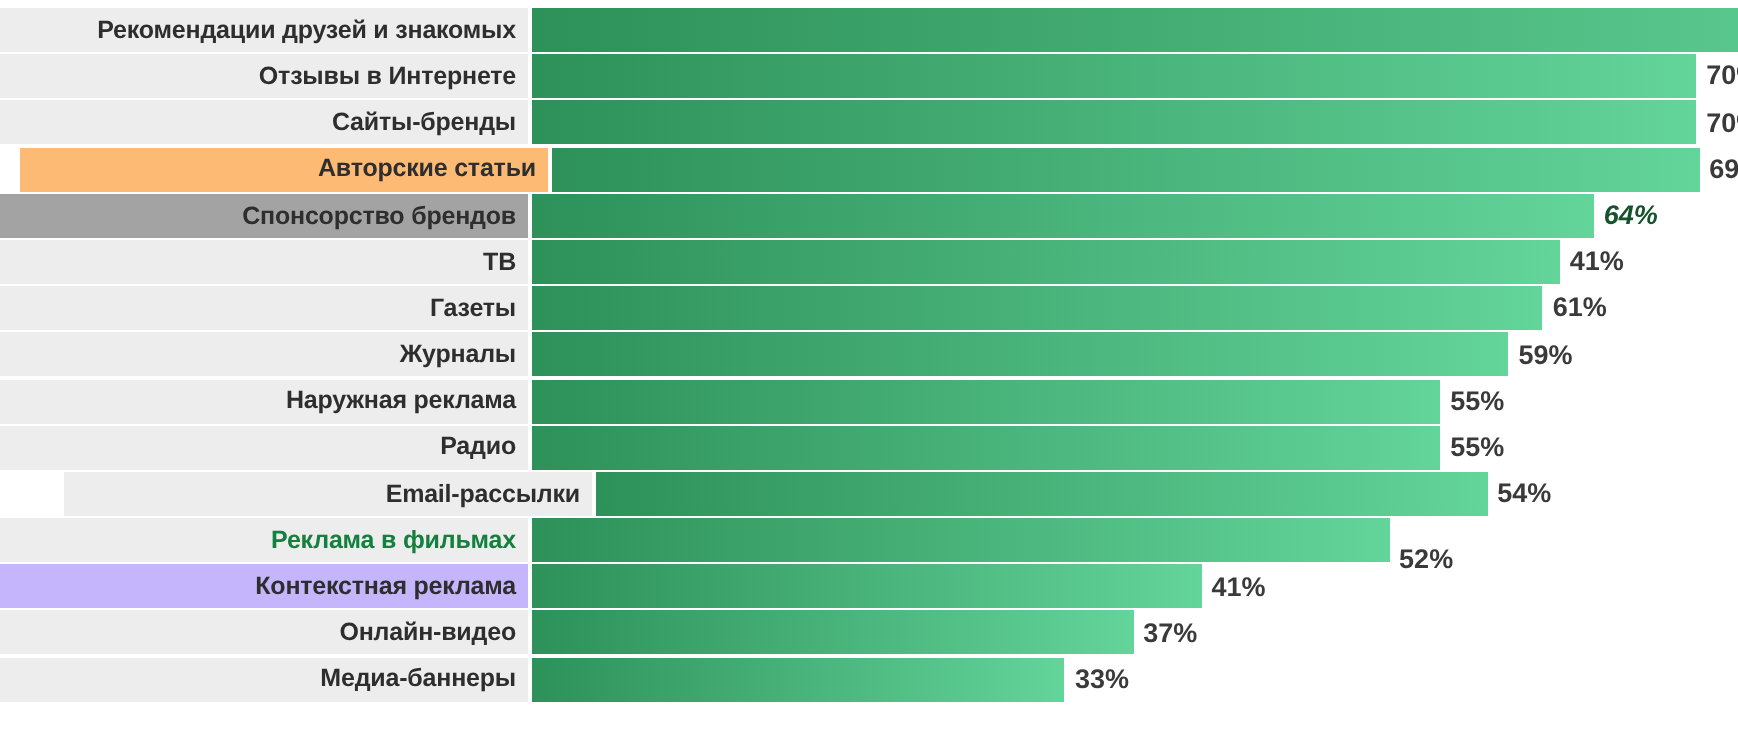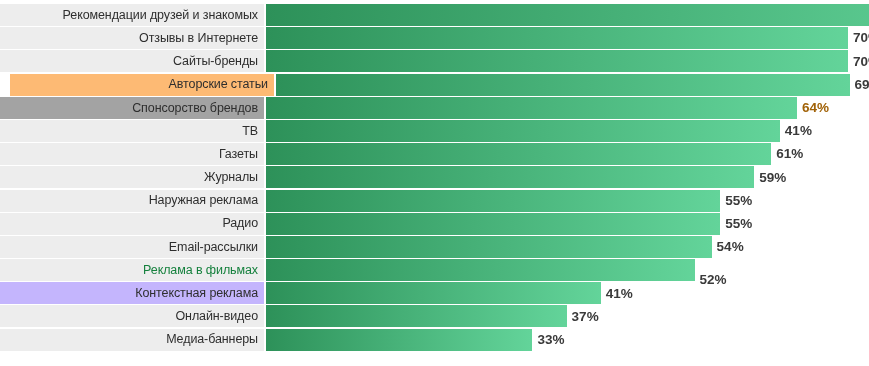--- a/index.html
+++ b/index.html
@@ -37,21 +37,21 @@
     background: #ededed;
     display: flex;
     align-items: center;
     justify-content: flex-end;
     padding-right: 6px;
     box-sizing: border-box;
   }
 
   .cat-label {
     font-size: 12.5px;
-    font-weight: normal;
+    font-weight: bold;
     color: #2e2e2e;
     white-space: nowrap;
     letter-spacing: -0.1px;
     line-height: 1;
     text-align: right;
   }
 
   .bar-cell {
     position: relative;
     flex: 1 1 auto;
@@ -113,21 +113,21 @@
         <div class="bar" style="width: 573.57px; background: linear-gradient(to right, rgb(45, 145, 89) 0%, rgb(99, 212, 154) 100%);"></div>
         <span class="val-label" style="color: rgb(58, 58, 58);">69%</span>
       </div>
     </div>
     <div class="row">
       <div class="label-cell" style="background: #a3a3a3;">
         <span class="cat-label" style="color: rgb(46, 46, 46);">Спонсорство брендов</span>
       </div>
       <div class="bar-cell">
         <div class="bar" style="width: 530.92px; background: linear-gradient(to right, rgb(45, 145, 89) 0%, rgb(99, 212, 154) 100%);"></div>
-        <span class="val-label" style="color: #a16207;">64%</span>
+        <span class="val-label" style="color: #14532d; font-style: italic;">64%</span>
       </div>
     </div>
     <div class="row">
       <div class="label-cell" style="background: rgb(237, 237, 237);">
         <span class="cat-label" style="color: rgb(46, 46, 46);">ТВ</span>
       </div>
       <div class="bar-cell">
         <div class="bar" style="width: 513.86px; background: linear-gradient(to right, rgb(45, 145, 89) 0%, rgb(99, 212, 154) 100%);"></div>
         <span class="val-label" style="color: rgb(58, 58, 58);">41%</span>
       </div>
@@ -162,21 +162,21 @@
     <div class="row">
       <div class="label-cell" style="background: rgb(237, 237, 237);">
         <span class="cat-label" style="color: rgb(46, 46, 46);">Радио</span>
       </div>
       <div class="bar-cell">
         <div class="bar" style="width: 454.15px; background: linear-gradient(to right, rgb(45, 145, 89) 0%, rgb(99, 212, 154) 100%);"></div>
         <span class="val-label" style="color: rgb(58, 58, 58);">55%</span>
       </div>
     </div>
     <div class="row">
-      <div class="label-cell" style="background: rgb(237, 237, 237);">
+      <div class="label-cell" style="background: rgb(237, 237, 237); margin-left: 32px;">
         <span class="cat-label" style="color: rgb(46, 46, 46);">Email-рассылки</span>
       </div>
       <div class="bar-cell">
         <div class="bar" style="width: 445.62px; background: linear-gradient(to right, rgb(45, 145, 89) 0%, rgb(99, 212, 154) 100%);"></div>
         <span class="val-label" style="color: rgb(58, 58, 58);">54%</span>
       </div>
     </div>
     <div class="row">
       <div class="label-cell" style="background: rgb(237, 237, 237);">
         <span class="cat-label" style="color: #15803d;">Реклама в фильмах</span>

